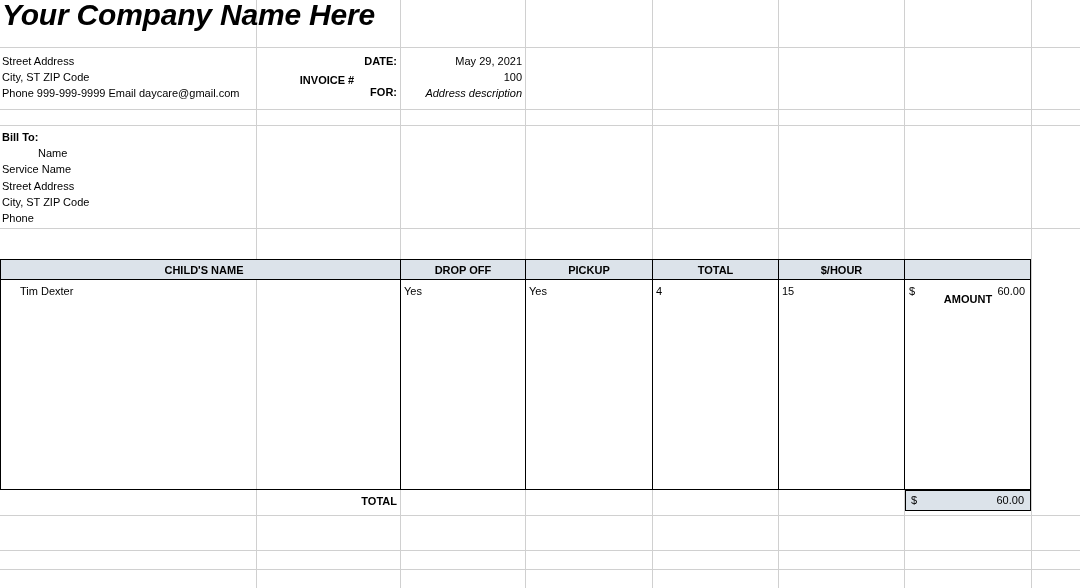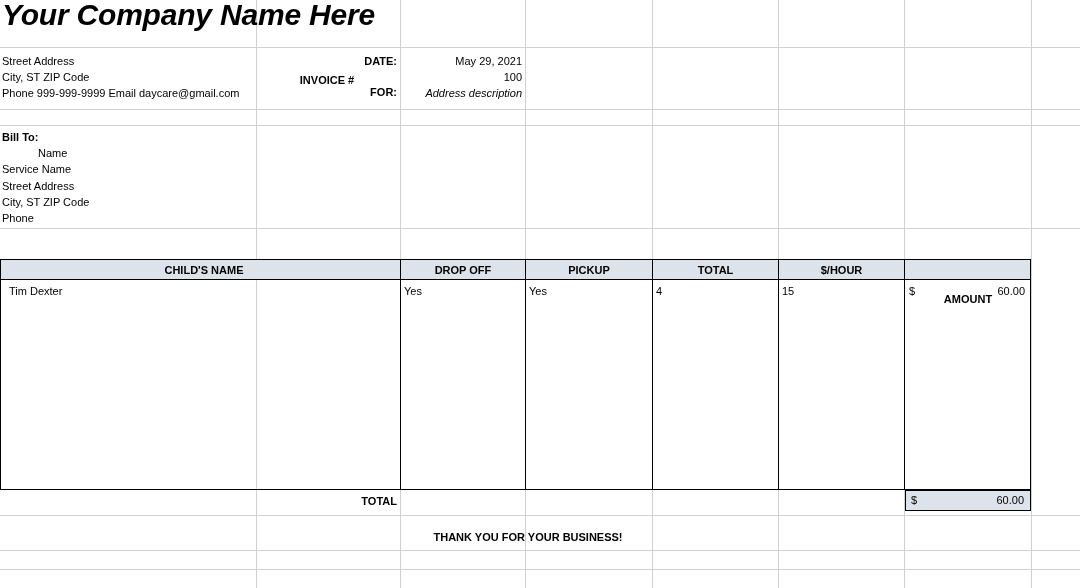--- a/index.html
+++ b/index.html
@@ -243,30 +243,29 @@
   <div class="col-border" style="left:400px; top:259px; height:230px;"></div>
   <div class="col-border" style="left:525px; top:259px; height:230px;"></div>
   <div class="col-border" style="left:652px; top:259px; height:230px;"></div>
   <div class="col-border" style="left:778px; top:259px; height:230px;"></div>
   <div class="col-border" style="left:904px; top:259px; height:230px;"></div>
   <div class="col-border" style="left:1030px; top:259px; height:230px;"></div>
 
   <div class="row-divider" style="top:489px;"></div>
 
   <div class="tbl-body">
-    <div class="cell" style="left:9px;   top:3px;">Tim Dexter</div>
+    <div class="cell" style="left:20px;   top:3px;">Tim Dexter</div>
     <div class="cell" style="left:404px; top:3px;">Yes</div>
     <div class="cell" style="left:529px; top:3px;">Yes</div>
     <div class="cell" style="left:656px; top:3px;">4</div>
     <div class="cell" style="left:782px; top:3px;">15</div>
     <div class="cell" style="left:909px; top:3px;">$</div>
     <div class="cell" style="left:905px; top:3px; width:120px; text-align:right;">60.00</div>
   </div>
 
   <div class="total-label">TOTAL</div>
   <div class="total-box">
     <div class="total-dollar">$</div>
     <div class="total-value">60.00</div>
   </div>
 
-  <div class="thanks">THANK YOU FOR YOUR BUSINESS!</div>
 
 </div>
 
 </body></html>

